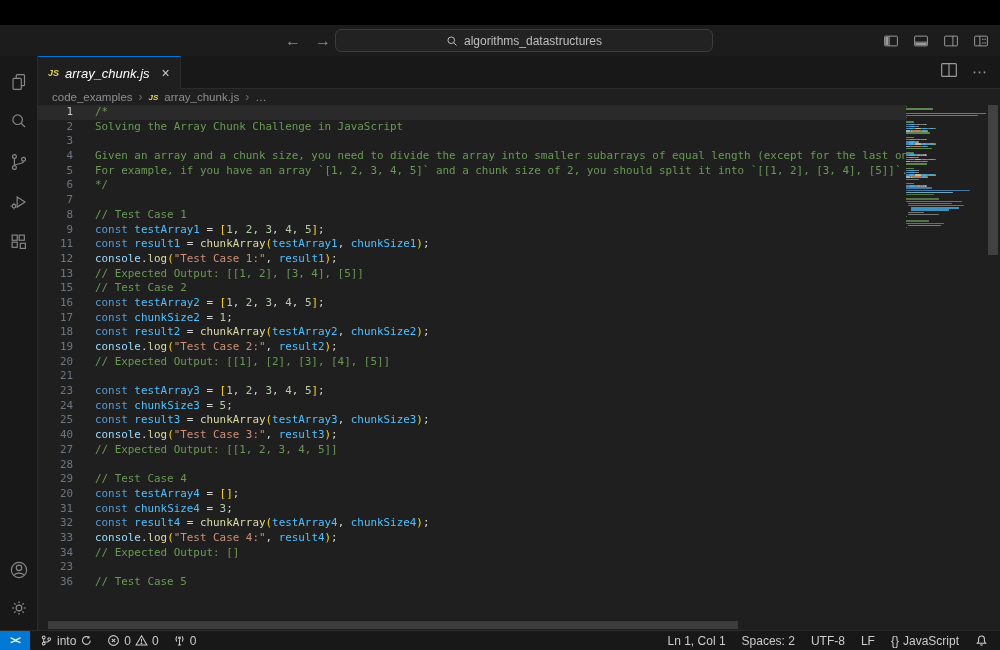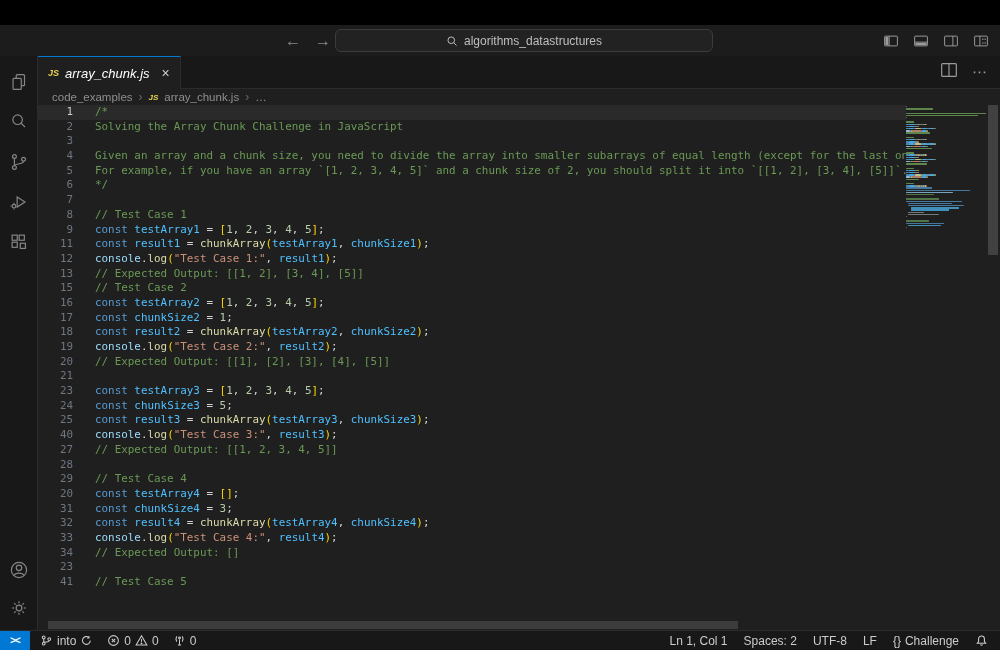--- a/index.html
+++ b/index.html
@@ -249,21 +249,21 @@
           <div class="code-row"><span class="gutter">40</span><span class="code-text"><span class="tk-o">console</span><span class="tk-p">.</span><span class="tk-f">log</span><span class="tk-b">(</span><span class="tk-s">"Test Case 3:"</span><span class="tk-p">, </span><span class="tk-v">result3</span><span class="tk-b">)</span><span class="tk-p">;</span></span></div>
           <div class="code-row"><span class="gutter">27</span><span class="code-text"><span class="tk-c">// Expected Output: [[1, 2, 3, 4, 5]]</span></span></div>
           <div class="code-row"><span class="gutter">28</span><span class="code-text"></span></div>
           <div class="code-row"><span class="gutter">29</span><span class="code-text"><span class="tk-c">// Test Case 4</span></span></div>
           <div class="code-row"><span class="gutter">20</span><span class="code-text"><span class="tk-k">const</span><span class="tk-p"> </span><span class="tk-v">testArray4</span><span class="tk-p"> = </span><span class="tk-b">[</span><span class="tk-b">]</span><span class="tk-p">;</span></span></div>
           <div class="code-row"><span class="gutter">31</span><span class="code-text"><span class="tk-k">const</span><span class="tk-p"> </span><span class="tk-v">chunkSize4</span><span class="tk-p"> = </span><span class="tk-n">3</span><span class="tk-p">;</span></span></div>
           <div class="code-row"><span class="gutter">32</span><span class="code-text"><span class="tk-k">const</span><span class="tk-p"> </span><span class="tk-v">result4</span><span class="tk-p"> = </span><span class="tk-f">chunkArray</span><span class="tk-b">(</span><span class="tk-v">testArray4</span><span class="tk-p">, </span><span class="tk-v">chunkSize4</span><span class="tk-b">)</span><span class="tk-p">;</span></span></div>
           <div class="code-row"><span class="gutter">33</span><span class="code-text"><span class="tk-o">console</span><span class="tk-p">.</span><span class="tk-f">log</span><span class="tk-b">(</span><span class="tk-s">"Test Case 4:"</span><span class="tk-p">, </span><span class="tk-v">result4</span><span class="tk-b">)</span><span class="tk-p">;</span></span></div>
           <div class="code-row"><span class="gutter">34</span><span class="code-text"><span class="tk-c">// Expected Output: []</span></span></div>
           <div class="code-row"><span class="gutter">23</span><span class="code-text"></span></div>
-          <div class="code-row"><span class="gutter">41</span><span class="code-text"><span class="tk-c">// Test Case 5</span></span></div>
+          <div class="code-row"><span class="gutter">36</span><span class="code-text"><span class="tk-c">// Test Case 5</span></span></div>
         </div>
       <div class="minimap" id="minimap">
           <div class="mm-line" style="left:0.00px;top:1.00px;width:1.16px;background:#6a9955"></div>
           <div class="mm-line" style="left:0.00px;top:3.20px;width:27.26px;background:#6a9955"></div>
           <div class="mm-line" style="left:0.00px;top:7.60px;width:86.42px;background:#6a9955"></div>
           <div class="mm-line" style="left:0.00px;top:9.80px;width:71.92px;background:#6a9955"></div>
           <div class="mm-line" style="left:0.00px;top:12.00px;width:1.16px;background:#6a9955"></div>
           <div class="mm-line" style="left:0.00px;top:16.40px;width:8.12px;background:#6a9955"></div>
           <div class="mm-line" style="left:0.00px;top:18.60px;width:2.90px;background:#569cd6"></div>
           <div class="mm-line" style="left:3.48px;top:18.60px;width:5.80px;background:#4fc1ff"></div>
@@ -522,21 +522,21 @@
           <span>Spaces: 2</span>
         </span>
         <span class="sb-item">
           <span>UTF-8</span>
         </span>
         <span class="sb-item">
           <span>LF</span>
         </span>
         <span class="sb-item">
           <span>{}</span>
-          <span>Challenge</span>
+          <span>JavaScript</span>
         </span>
         <span class="sb-item">
           <span>
             <svg width="13" height="13" viewBox="0 0 16 16">
               <path d="M8 2.5 a3.6 3.6 0 0 1 3.6 3.6 v3.2 l1.6 2.2 h-10.4 l1.6 -2.2 v-3.2 a3.6 3.6 0 0 1 3.6 -3.6 z"></path>
               <path d="M6.8 13 a1.3 1.3 0 0 0 2.4 0"></path>
             </svg>
           </span>
         </span>
       </div>

